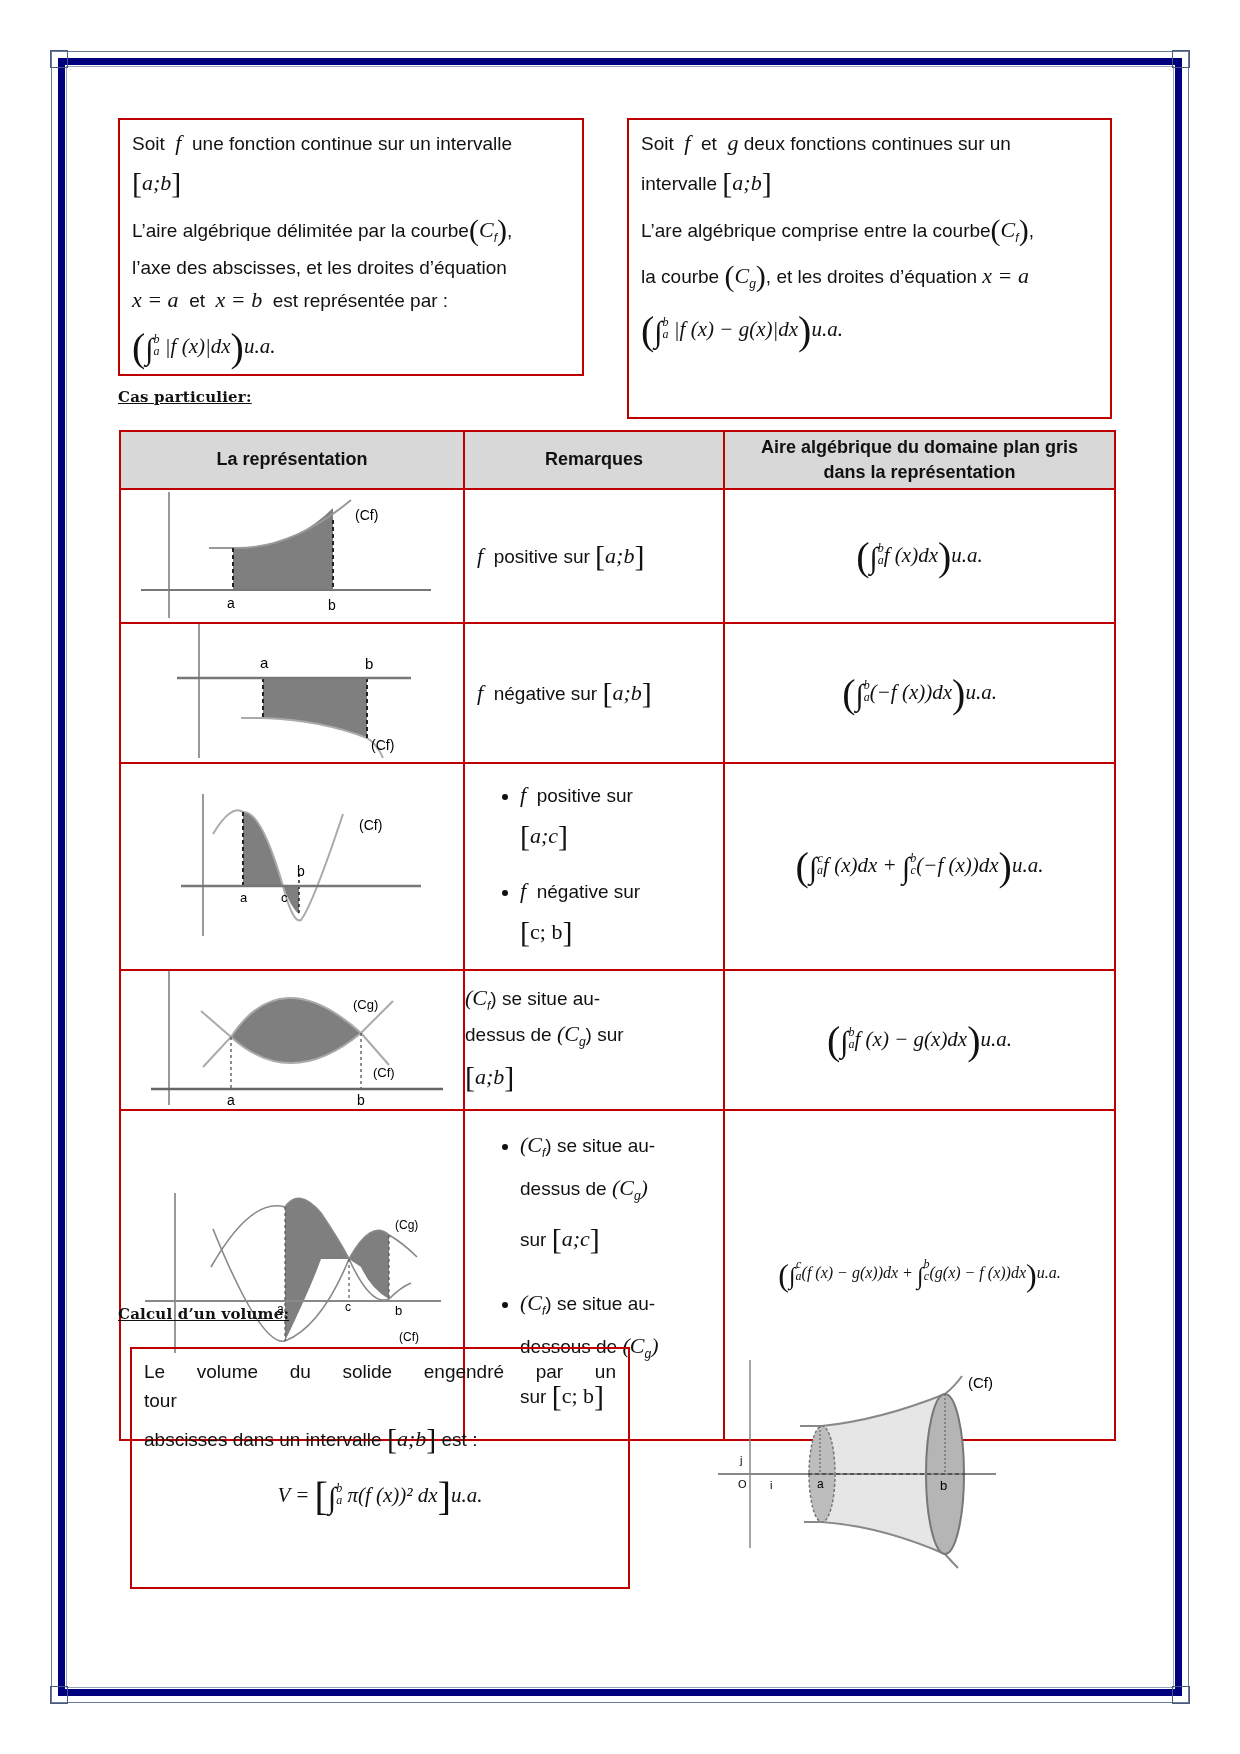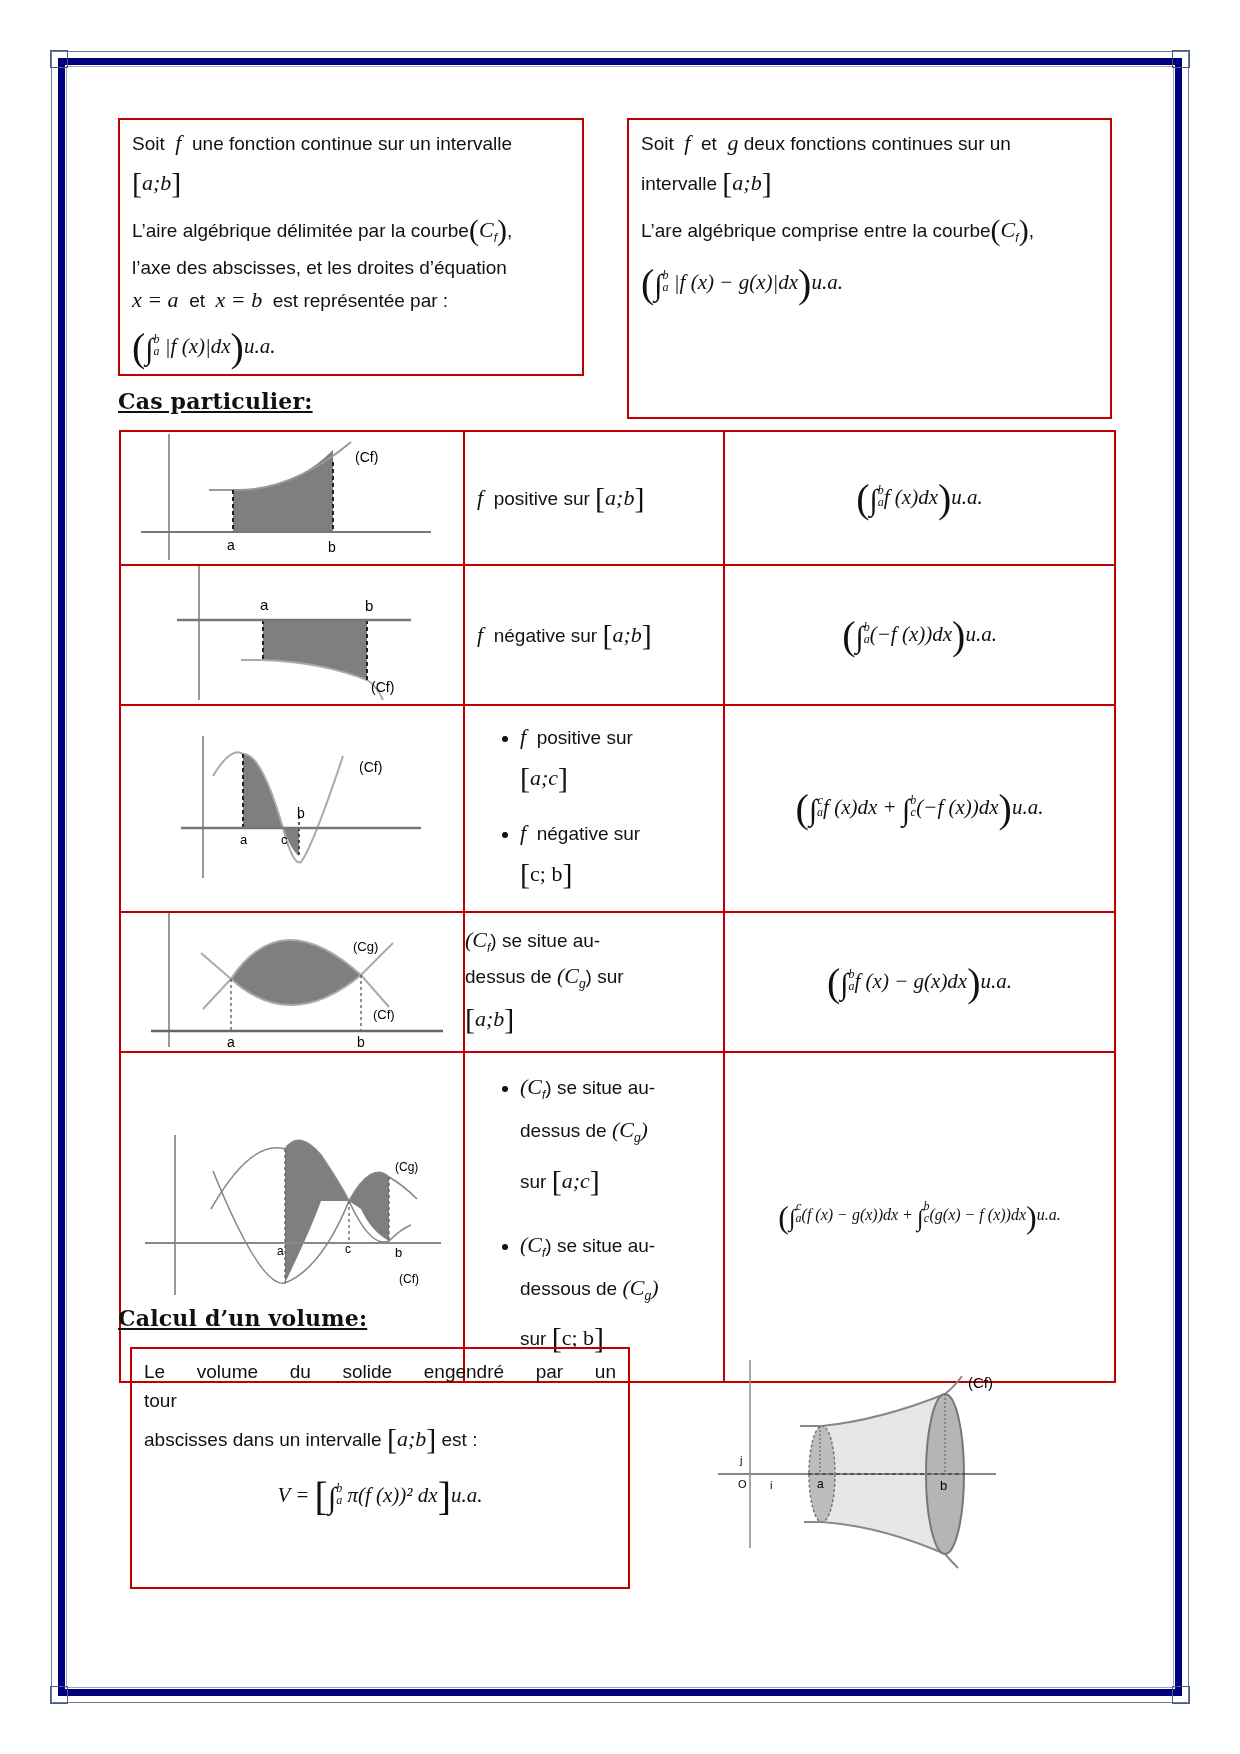--- a/index.html
+++ b/index.html
@@ -12,21 +12,21 @@
   .just{text-align:justify;}
   .m{font-family:"Liberation Serif","DejaVu Serif",serif;font-style:italic;font-size:22px;}
   .mr{font-family:"Liberation Serif","DejaVu Serif",serif;font-size:22px;}
   .br{font-family:"Liberation Serif","DejaVu Serif",serif;font-size:30px;font-weight:300;vertical-align:-3px;}
   .formula{font-family:"Liberation Serif","DejaVu Serif",serif;font-size:21px;white-space:nowrap;}
   .formula i{font-style:italic;}
   .int{font-size:30px;vertical-align:-6px;}
   .lim{display:inline-block;font-size:12px;font-style:italic;vertical-align:-2px;line-height:1;}
   .lim span{display:block;}
   .big{font-size:40px;font-weight:100;vertical-align:-8px;}
-  .heading{position:absolute;font-family:"DejaVu Serif","Liberation Serif",serif;font-weight:bold;font-size:22px;text-decoration:underline;letter-spacing:0.2px;}
+  .heading{position:absolute;font-family:"DejaVu Serif","Liberation Serif",serif;font-weight:bold;font-size:15px;text-decoration:underline;letter-spacing:0.2px;}
   table.main{position:absolute;left:119px;top:430px;width:997px;border-collapse:collapse;}
   table.main td,table.main th{border:2px solid #c00000;padding:0;vertical-align:middle;}
   table.main th{background:#d8d8d8;font-family:"Liberation Sans",sans-serif;font-weight:bold;font-size:18px;text-align:center;line-height:1.4;color:#111;}
   .c1{width:342px;}
   .c2{width:246px;padding-left:12px !important;font-size:19px;}
   .c3{text-align:center;}
   .rem{padding-left:10px;font-size:19px;line-height:1.6;}
   ul.b{margin:0;padding-left:42px;list-style:disc;}
   ul.b li{margin:13px;}
   .sub{font-size:12px;vertical-align:-5px;font-style:italic;}
@@ -49,27 +49,33 @@
   <div><span>L’aire algébrique délimitée par la courbe</span><span class="br">(</span><span class="m">C</span><span class="sub">f</span><span class="br">)</span>,</div>
   <div>l’axe des abscisses, et les droites d’équation</div>
   <div><span class="m">x = a</span>&nbsp; <span>et</span>&nbsp; <span class="m">x = b</span>&nbsp; <span>est représentée par :</span></div>
   <div class="formula"><span class="big">(</span><span class="int">∫</span><span class="lim"><span>b</span><span>a</span></span> <i>|f (x)|dx</i><span class="big">)</span><i>u.a.</i></div>
 </div>
 
 <div class="box just" style="left:627px;top:118px;width:485px;height:301px;">
   <div><span>Soit</span>&nbsp; <span class="m">f</span>&nbsp; <span>et</span>&nbsp; <span class="m">g</span> <span>deux fonctions continues sur un</span></div>
   <div><span>intervalle</span> <span class="br">[</span><span class="m">a;b</span><span class="br">]</span></div>
   <div><span>L’are algébrique comprise entre la courbe</span><span class="br">(</span><span class="m">C</span><span class="sub">f</span><span class="br">)</span>,</div>
+  <div><span>la courbe</span> <span class="br">(</span><span class="m">C</span><span class="sub">g</span><span class="br">)</span><span>, et les droites d’équation</span> <span class="m">x = a</span></div>
   <div class="formula"><span class="big">(</span><span class="int">∫</span><span class="lim"><span>b</span><span>a</span></span> <i>|f (x) − g(x)|dx</i><span class="big">)</span><i>u.a.</i></div>
 </div>
 
 <div class="heading" style="left:118px;top:388px;">Cas particulier:</div>
 
 <table class="main">
   <tbody>
+      <tr style="height:58px;">
+    <th class="c1">La représentation</th>
+    <th style="width:246px;">Remarques</th>
+    <th><span>Aire algébrique du domaine plan gris</span><br><span>dans la représentation</span></th>
+  </tr>
 
   <tr style="height:132px;">
     <td class="c1">
       <svg width="342" height="128" viewBox="0 0 342 128">
         <line x1="48" y1="2" x2="48" y2="128" stroke="#777" stroke-width="1.5"></line>
         <path d="M112 58 Q170 60 212 18 L212 100 L112 100 Z" fill="#7f7f7f"></path>
         <path d="M88 58 L112 58 Q170 60 230 10" fill="none" stroke="#999" stroke-width="2"></path>
         <line x1="112" y1="58" x2="112" y2="100" stroke="#222" stroke-width="2" stroke-dasharray="4,3"></line>
         <line x1="212" y1="30" x2="212" y2="100" stroke="#222" stroke-width="2" stroke-dasharray="4,3"></line>
         <line x1="20" y1="100" x2="310" y2="100" stroke="#777" stroke-width="2"></line>

